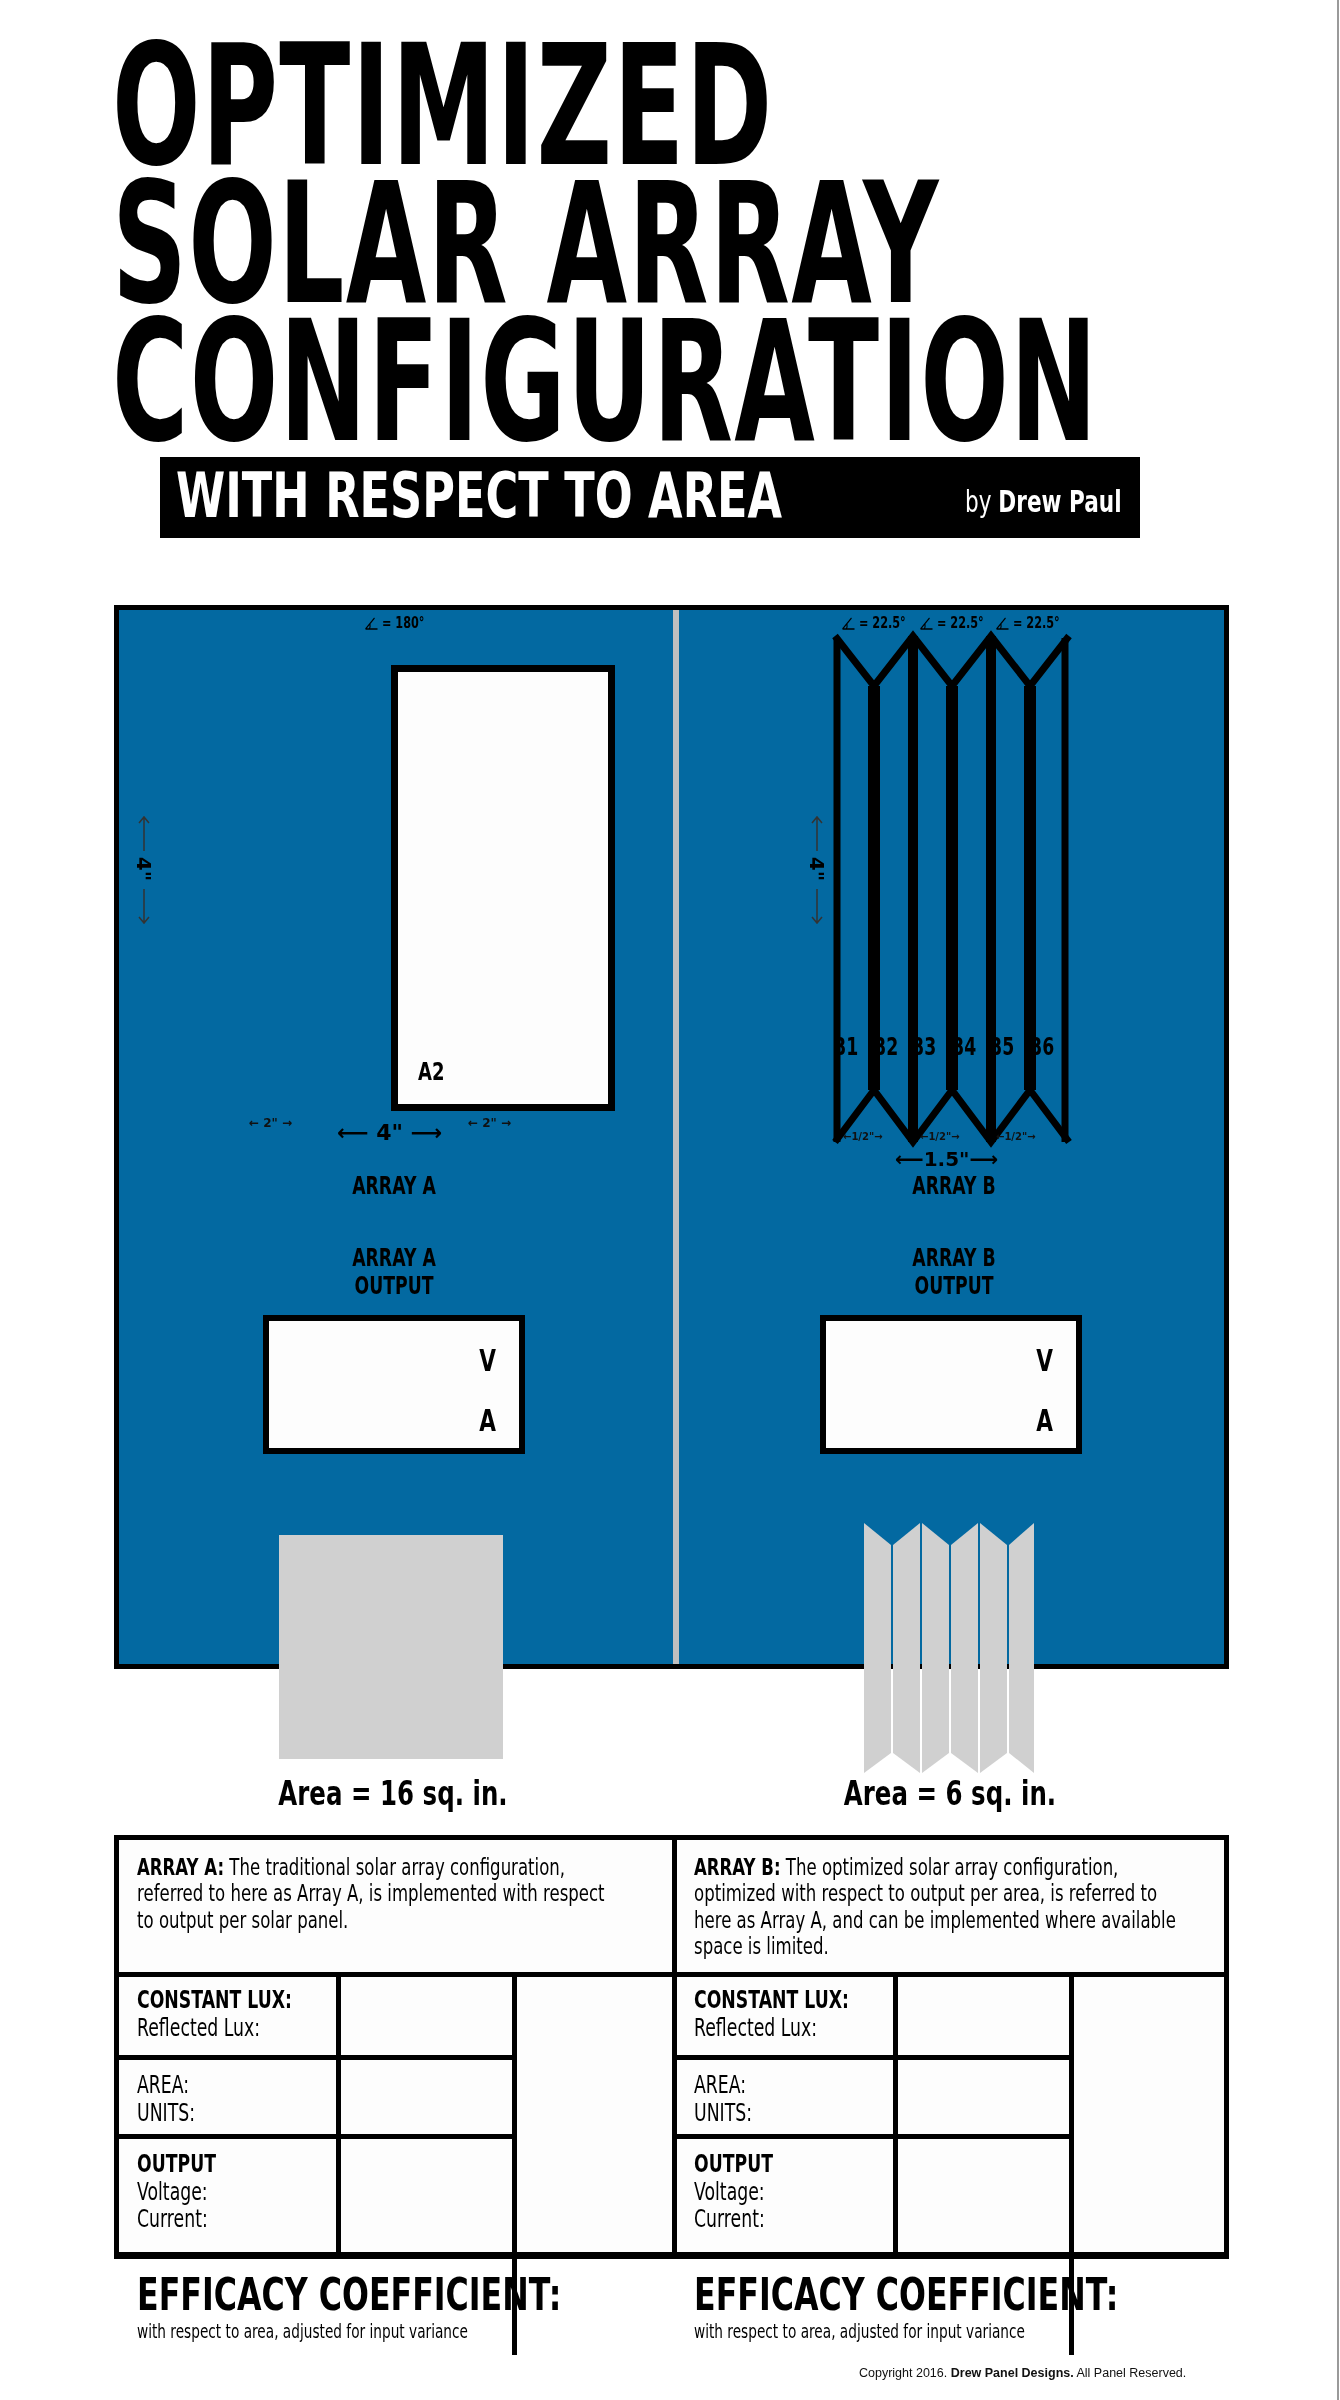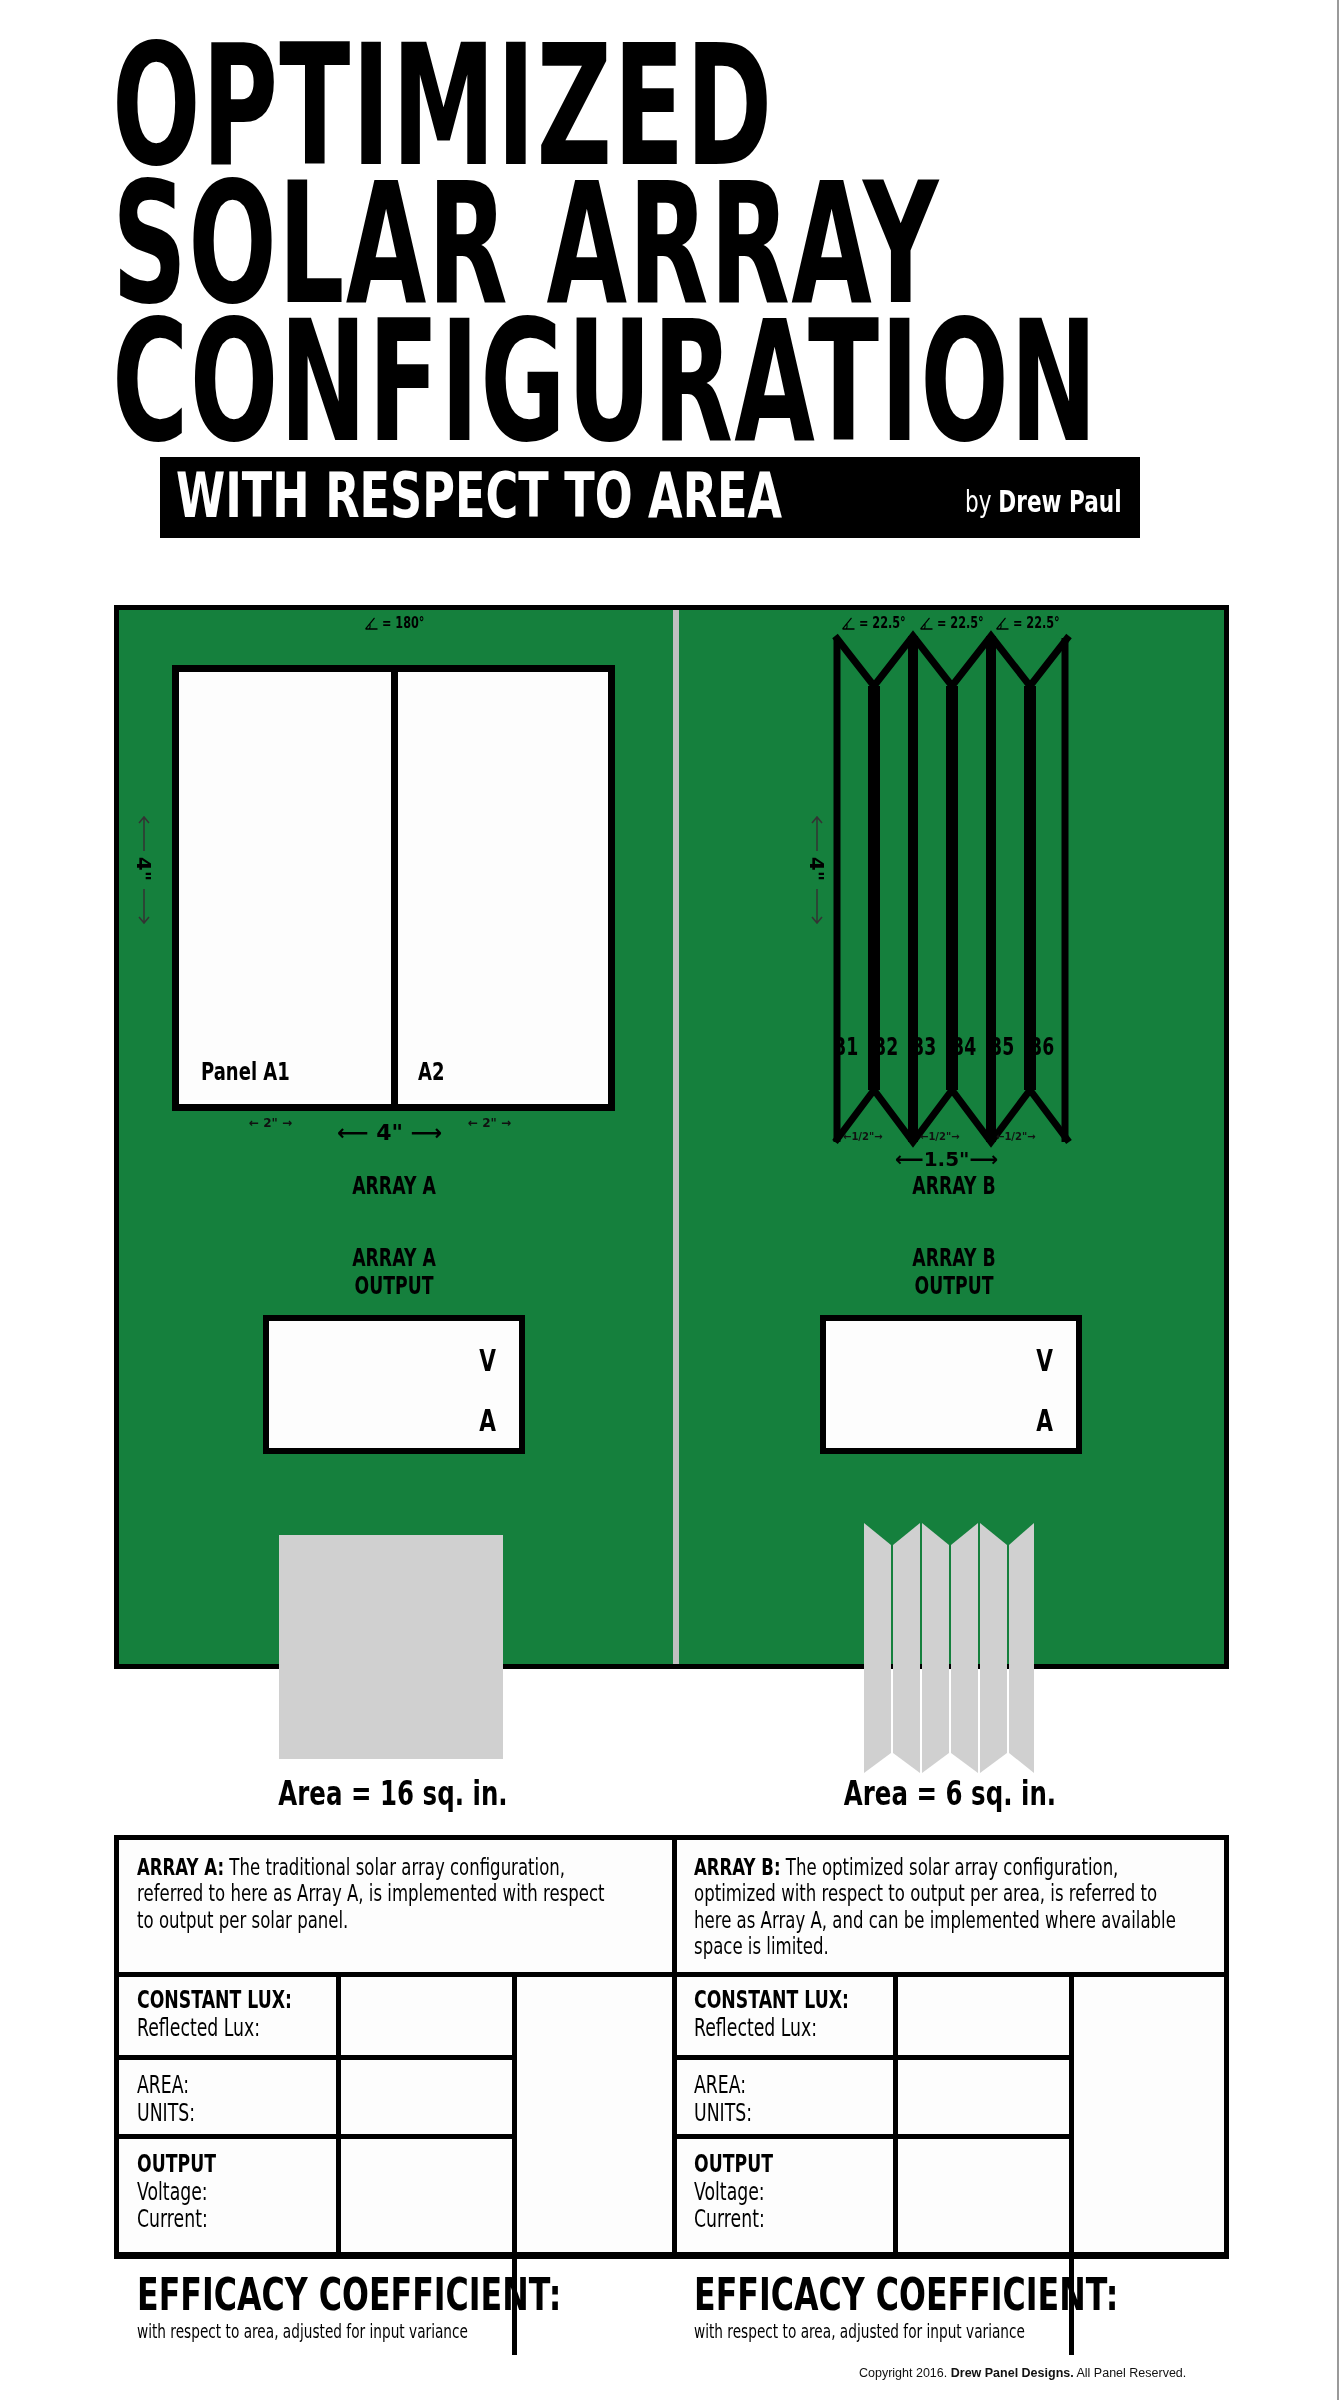--- a/index.html
+++ b/index.html
@@ -32,21 +32,21 @@
   .banner-by {
     position:absolute; right:18px; top:30px; white-space:nowrap;
     font-family:"DejaVu Sans", sans-serif; font-size:30px; line-height:1;
     transform:scaleX(0.72); transform-origin:right top;
   }
   .banner-by b { font-weight:bold; }
 
   
   .diagram {
     position:absolute; left:114px; top:605px; width:1115px; height:1064px;
-    border:5px solid #000; background:#15803d;
+    border:5px solid #000; background:#0369a1;
   }
   .divider { position:absolute; left:554px; top:0; width:6px; height:100%; background:#c0c0c0; }
 
   .cond {
     font-family:"DejaVu Sans", sans-serif; font-weight:bold;
     transform:scaleX(0.72); white-space:nowrap; position:absolute;
   }
 
   .angle-label { position:absolute; font-size:15px; font-weight:bold; font-family:"DejaVu Sans", sans-serif; white-space:nowrap; transform:scaleX(0.75); transform-origin:left center; }
   .angle-glyph { display:inline-block; width:20px; height:14px; vertical-align:middle; margin-right:4px; }
@@ -115,23 +115,20 @@
 
 <div class="diagram">
   <div class="divider"></div>
 
   <div class="angle-label" style="left:245px; top:4px;">
     <svg class="angle-glyph" viewBox="0 0 20 14">
         <path d="M2 12 L18 12 M2 12 L14 1 M7 12 A6 6 0 0 0 8 7" stroke="#000" stroke-width="1.5" fill="none"></path>
       </svg><span>= 180°</span>
   </div>
 
-  <div class="panel-a" style="left:53px; width:226px;">
-    <div class="lbl cond" style="left:22px; transform-origin:left center;">Panel A1</div>
-  </div>
   <div class="panel-a" style="left:272px; width:224px;">
     <div class="lbl cond" style="left:20px; transform-origin:left center;">A2</div>
   </div>
 
   <div class="vert-dim" style="left:10px; top:205px;">
     <svg width="30" height="110" viewBox="0 0 30 110">
         <path d="M15 2 L15 36 M10 8 L15 2 L20 8 M15 74 L15 108 M10 102 L15 108 L20 102" stroke="#333" stroke-width="1.5" fill="none"></path>
       </svg>
     <div class="txt">4"</div>
   </div>

